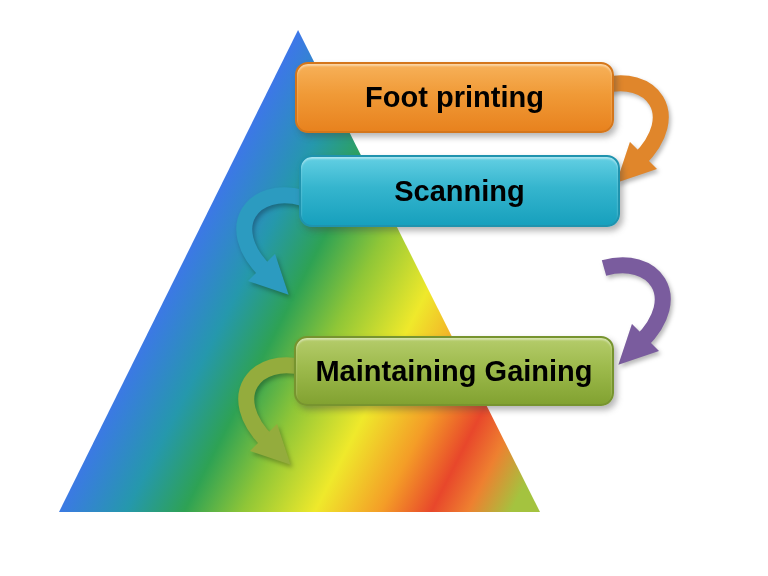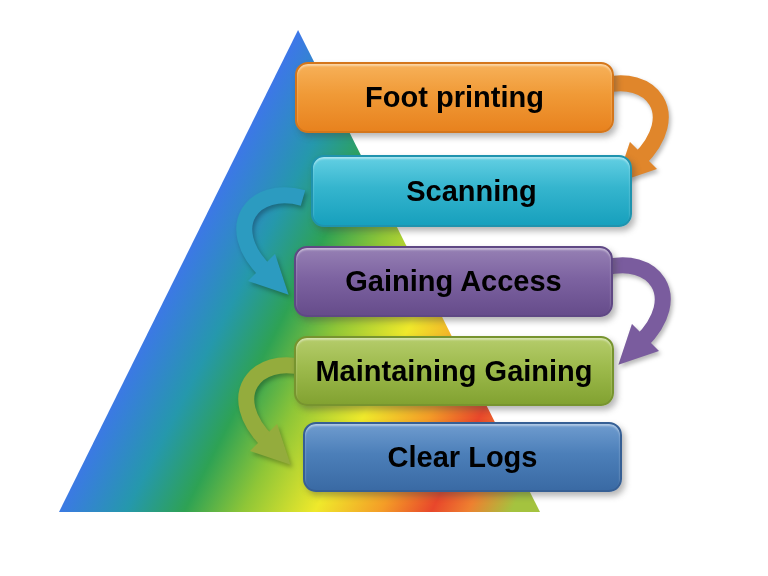--- a/index.html
+++ b/index.html
@@ -26,21 +26,21 @@
   
   .step{
     position:absolute;z-index:3;border-radius:13px;
     display:flex;align-items:center;justify-content:center;
     font-size:29px;font-weight:700;color:#000;
     box-shadow:3px 4px 6px rgba(70,70,70,0.40), inset 0 2px 2px rgba(255,255,255,0.45);
   }
   .s1{left:295px;top:62px;width:315px;height:67px;
       border:2px solid #D4761B;
       background:linear-gradient(180deg,#F7B159 0%,#F09A37 45%,#E8821E 100%);}
-  .s2{left:311px;top:155px;width:317px;height:68px;
+  .s2{left:299px;top:155px;width:317px;height:68px;
       border:2px solid #1F93AE;
       background:linear-gradient(180deg,#63CFE3 0%,#35B5CE 45%,#17A0BD 100%);}
   .s3{left:294px;top:246px;width:315px;height:67px;
       border:2px solid #5F4884;
       background:linear-gradient(180deg,#9680B4 0%,#7D63A1 45%,#664C8B 100%);}
   .s4{left:294px;top:336px;width:316px;height:66px;
       border:2px solid #77942F;
       background:linear-gradient(180deg,#B5CC6B 0%,#9DBA4C 45%,#82A231 100%);}
   .s5{left:303px;top:422px;width:315px;height:66px;
       border:2px solid #365F94;
@@ -58,28 +58,22 @@
 <div class="stage">
 
   <div class="triangle"></div>
 
   <div class="step s1">
     <span>Foot printing</span>
   </div>
   <div class="step s2">
     <span>Scanning</span>
   </div>
-  <div class="step s3">
-    <span>Gaining Access</span>
-  </div>
   <div class="step s4">
     <span>Maintaining Gaining</span>
-  </div>
-  <div class="step s5">
-    <span>Clear Logs</span>
   </div>
 
   <svg class="arrow a1" width="95" height="125" viewBox="0 0 95 125">
     <defs>
       <marker id="ah1" markerUnits="strokeWidth" markerWidth="2.4" markerHeight="2.4" refX="0.4" refY="1.2" orient="auto">
         <path d="M0,0 L2.4,1.2 L0,2.4 Z" fill="#E0862B"></path>
       </marker>
     </defs>
     <path d="M 6 12 C 55 -2, 89 40, 43 86" fill="none" stroke="#E0862B" stroke-width="16" marker-end="url(#ah1)"></path>
   </svg>

